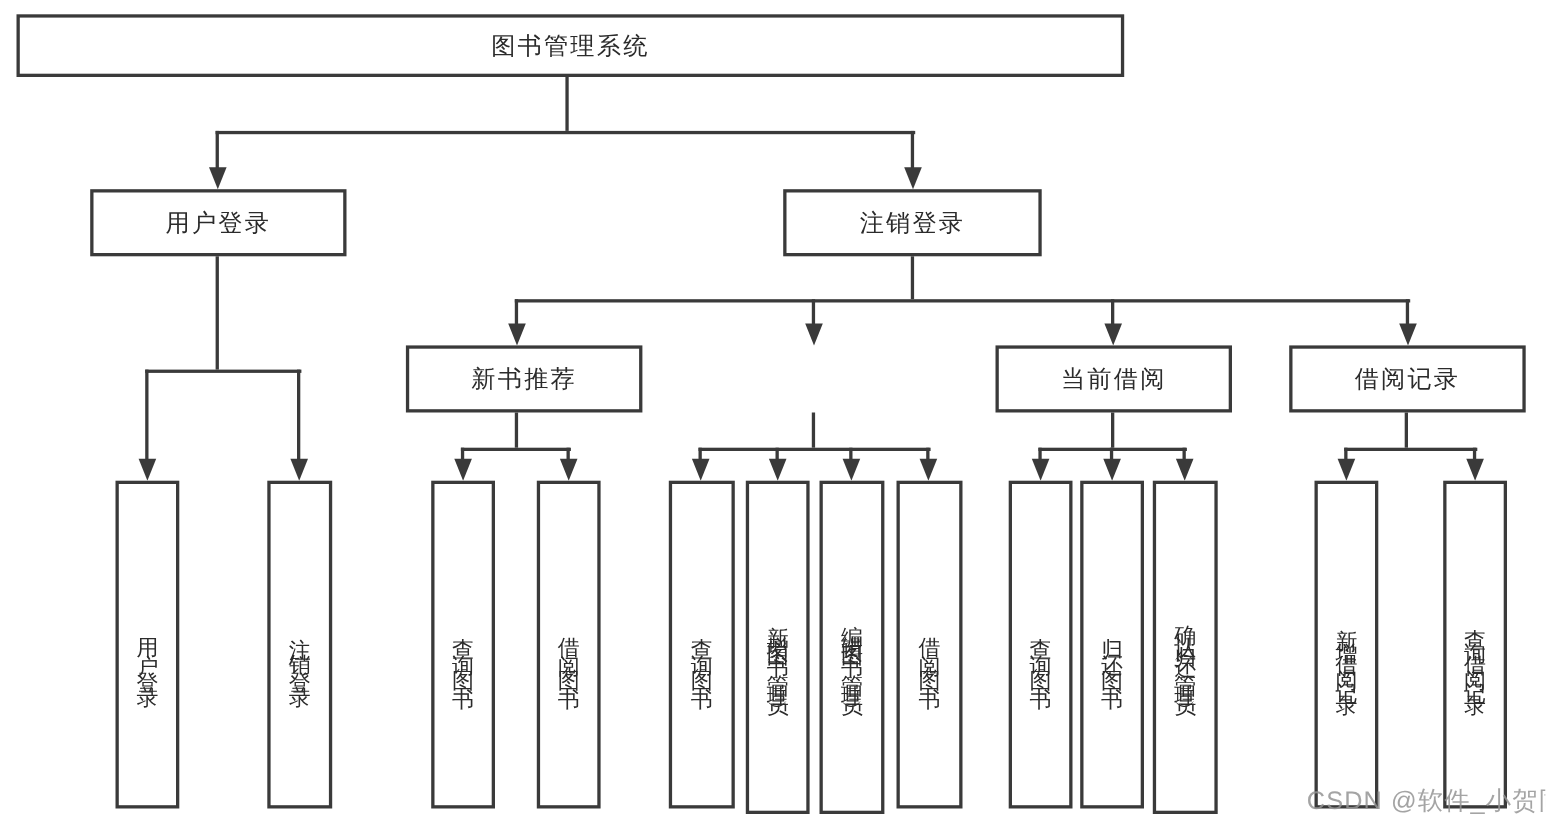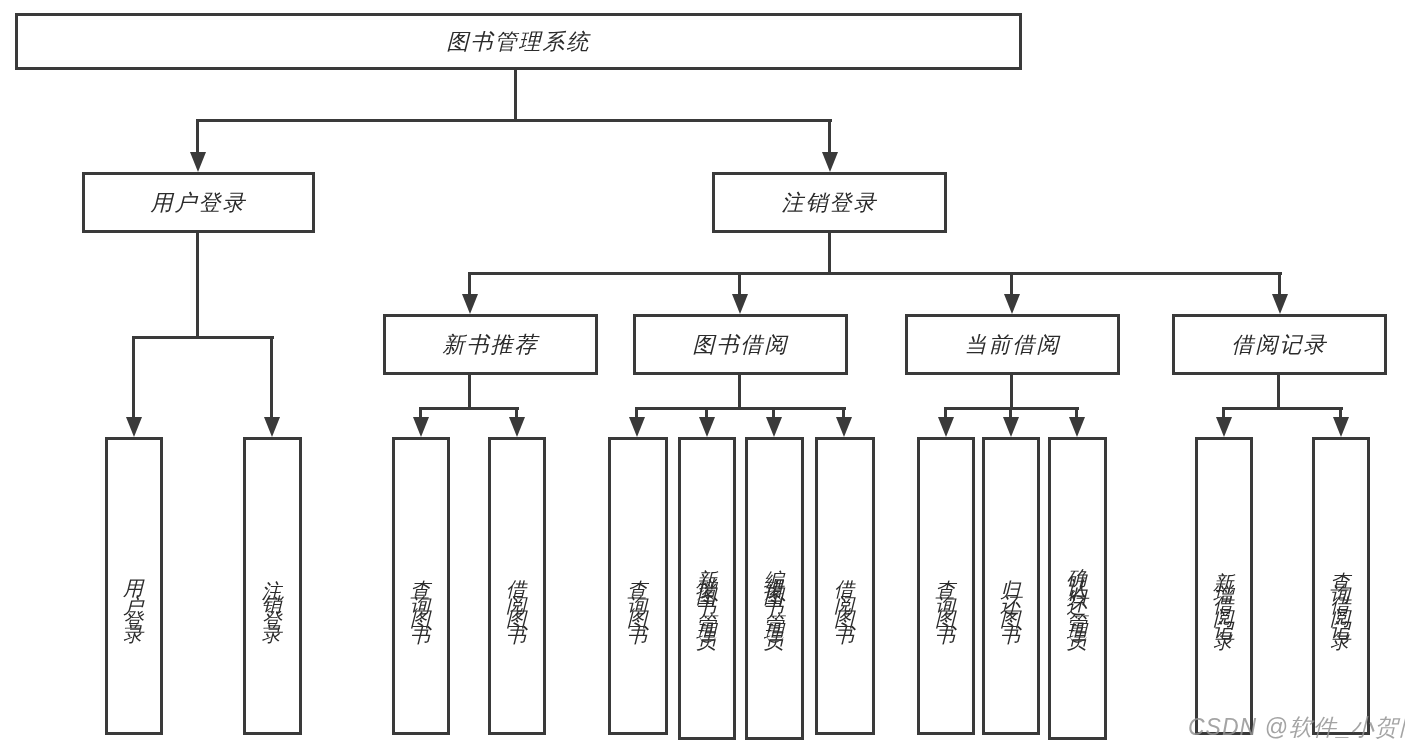--- a/index.html
+++ b/index.html
@@ -1,20 +1,19 @@
 <!DOCTYPE html>
 <html><head>
 <meta charset="utf-8">
 <style>
   html,body { margin:0; padding:0; background:#ffffff; }
   .canvas {
     position:relative; width:1405px; height:747px; background:#ffffff;
     font-family:"Liberation Sans","DejaVu Sans",sans-serif; overflow:hidden;
     color:#2b2b2b;
-    font-style:italic;
   }
   .box {
     position:absolute; box-sizing:border-box; border:3px solid #3a3a3a;
     background:#ffffff; display:flex; align-items:center; justify-content:center;
   }
   .hbox { font-size:22px; letter-spacing:2px; white-space:nowrap; }
   .vbox { }
   .vtext {
     writing-mode:vertical-lr; text-orientation:mixed;
     font-size:20px; letter-spacing:15px; margin-bottom:-15px;
@@ -69,25 +68,22 @@
   <div class="hl" style="left:468px;top:272px;width:814px;"></div>
   <div class="vl" style="left:468px;top:272px;height:26px;"></div>
   <div class="arr" style="left:462px;top:294px;"></div>
   <div class="vl" style="left:738px;top:272px;height:26px;"></div>
   <div class="arr" style="left:732px;top:294px;"></div>
   <div class="vl" style="left:1010px;top:272px;height:26px;"></div>
   <div class="arr" style="left:1004px;top:294px;"></div>
   <div class="vl" style="left:1278px;top:272px;height:26px;"></div>
   <div class="arr" style="left:1272px;top:294px;"></div>
 
-  <div class="box hbox" style="left:383px;top:314px;width:215px;height:61px;">
+  <div class="box hbox" style="left:369px;top:314px;width:215px;height:61px;">
     <span>新书推荐</span>
-  </div>
-  <div class="box hbox" style="left:633px;top:314px;width:215px;height:61px;">
-    <span>图书借阅</span>
   </div>
   <div class="box hbox" style="left:905px;top:314px;width:215px;height:61px;">
     <span>当前借阅</span>
   </div>
   <div class="box hbox" style="left:1172px;top:314px;width:215px;height:61px;">
     <span>借阅记录</span>
   </div>
 
   <div class="vl" style="left:468px;top:375px;height:32px;"></div>
   <div class="hl" style="left:419px;top:407px;width:100px;"></div>

